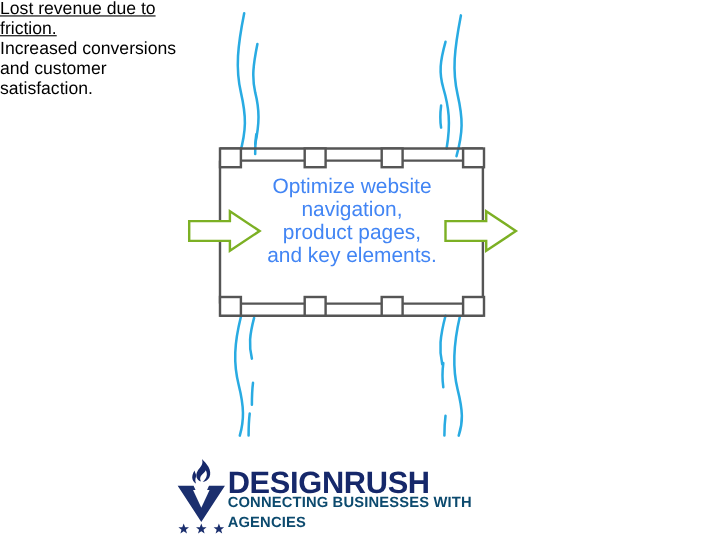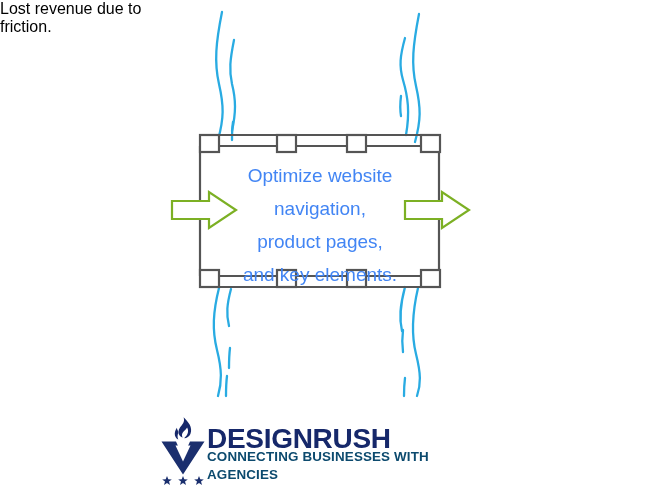--- a/index.html
+++ b/index.html
@@ -26,37 +26,38 @@
   .layer-svg {
     position: absolute;
     left: 0; top: 0;
     width: 650px;
     height: 499px;
   }
   #caption-left {
     left: 6px;
     top: 183px;
     width: 164px;
+    text-decoration: underline;
   }
   #caption-right {
     left: 476px;
     top: 158px;
     width: 166px;
   }
 
   
   #box-text {
     position: absolute;
     left: 205px;
     top: 159px;
     width: 230px;
     text-align: center;
     color: #4285f4;
     font-size: 19px;
-    line-height: 33px;
+    line-height: 21px;
     white-space: pre-line;
   }
 
   
   #logo {
     position: absolute;
     left: 155px;
     top: 412px;
     width: 340px;
     height: 76px;
@@ -164,20 +165,24 @@
   </svg>
 
   <div id="caption-left">Lost revenue
 due to friction.</div>
 
   <div id="box-text">Optimize website
 navigation,
 product pages,
 and key elements.</div>
 
+  <div id="caption-right">Increased
+conversions and
+customer
+satisfaction.</div>
 
   <div id="logo">
 
     <svg id="logo-mark" viewBox="0 0 56 72">
 
       <g fill="#16286a">
         <path d="M28.6,3.2 C30.2,8.4 27.0,10.6 25.0,13.4 C23.2,15.9 22.8,19.2 24.6,21.6
                  C25.4,22.7 26.6,23.4 27.7,23.6 C26.6,21.8 26.8,19.7 28.0,18.2
                  C29.3,16.6 31.2,15.4 32.1,13.5 C33.4,16.0 33.3,18.3 32.3,20.3
                  C31.5,22.0 30.1,23.2 29.2,24.2 C31.8,24.0 34.3,22.3 35.4,19.9

